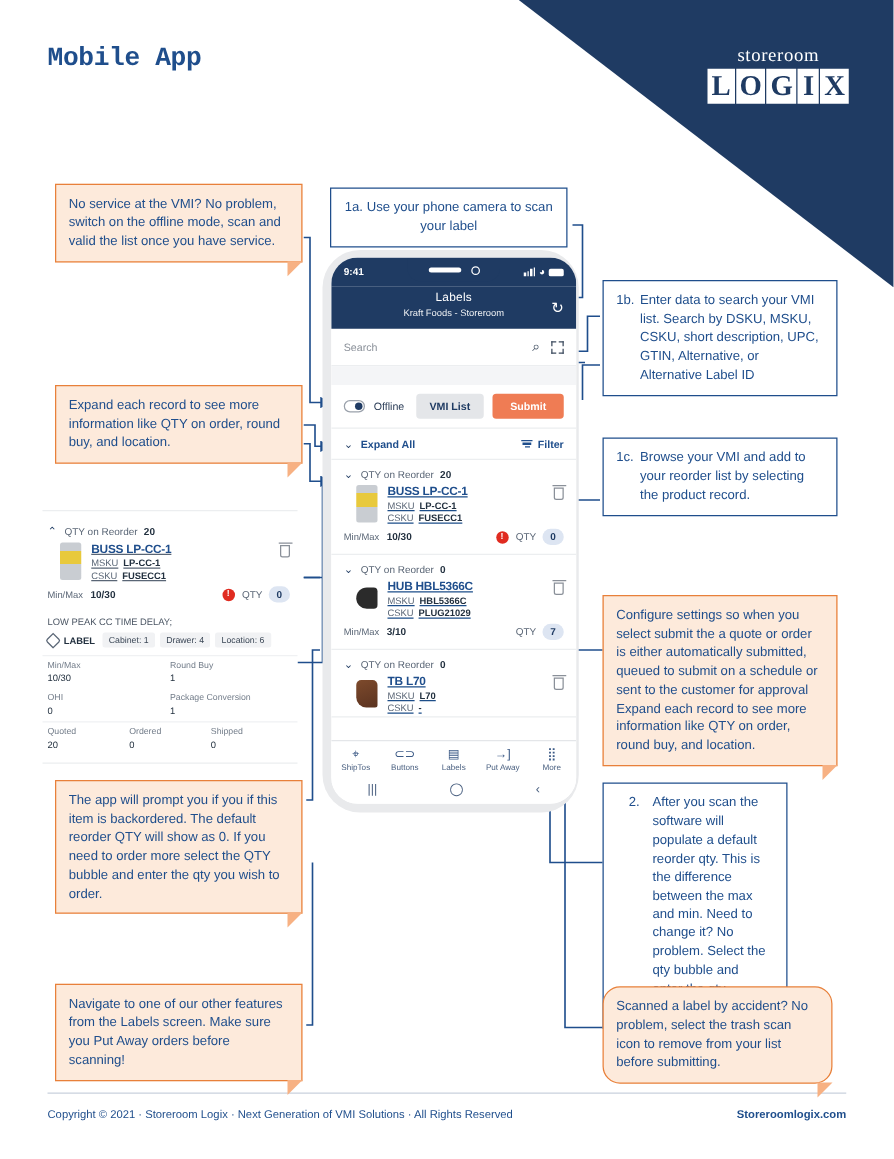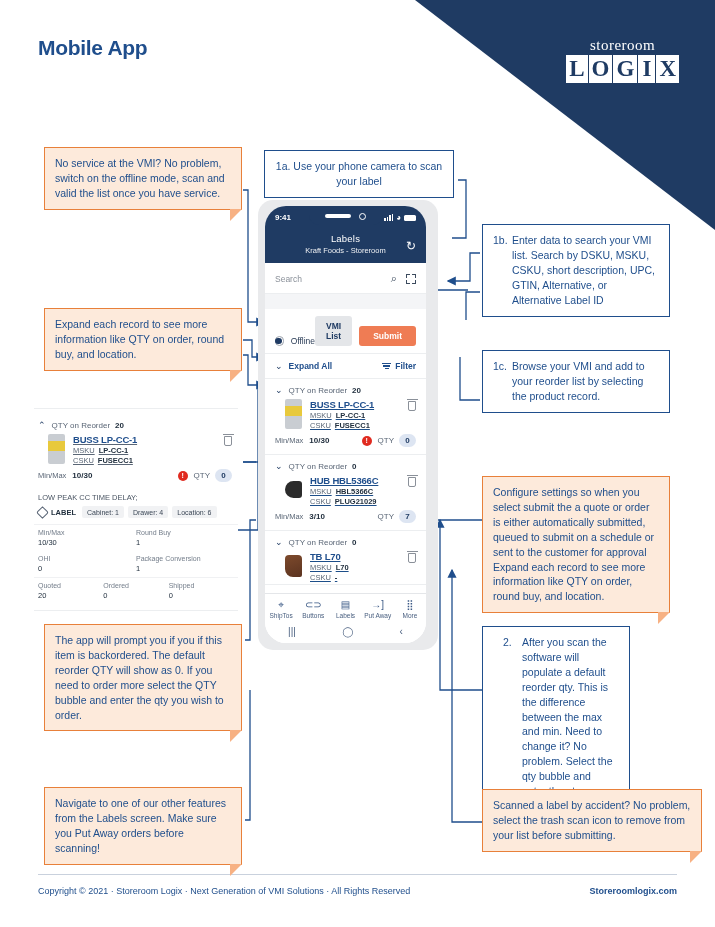--- a/index.html
+++ b/index.html
@@ -15,21 +15,21 @@
   #corner-triangle{
     position:absolute; top:0; right:0; width:300px; height:230px;
     background:#1f3b63;
     clip-path: polygon(100% 0, 100% 100%, 0 0);
     z-index:1;
   }
   
   #page-header{ position:absolute; left:38px; top:36px; z-index:3; }
   #kicker{
     font-size:21px; font-weight:bold; color:#1f4e8c; letter-spacing:-0.3px;
-    font-family:Liberation Sans, sans-serif;
+    font-family:Liberation Mono, monospace;
   }
   #main-title{
     font-family:"Liberation Serif", serif;
     font-size:46px; font-weight:bold; color:#1f4e8c;
     line-height:1.12; letter-spacing:-0.5px; margin-top:2px;
   }
   
   #logo{ position:absolute; right:36px; top:38px; z-index:4; text-align:center; }
   #logo-word{
     font-family:"Liberation Serif", serif;
@@ -62,23 +62,23 @@
     background:#ffffff; border:1px solid #1f4e8c;
   }
   .callout .num{
     display:inline-block; width:19px; vertical-align:top;
   }
   .callout .txt{ display:inline-block; width:calc(100% - 21px); vertical-align:top; }
   
   #connectors{ position:absolute; left:0; top:0; width:715px; height:927px; z-index:2; }
   
   #phone{
-    position:absolute; left:258px; top:200px; width:180px; height:450px;
-    background:#e9eaec; border-radius:15px; z-index:4;
-    padding:6px 12px 7px 7px;
+    position:absolute; left:258px; top:200px; width:205px; height:450px;
+    background:#e9eaec; border-radius:30px; z-index:4;
+    padding:6px 2px 7px 7px;
   }
   #phone-screen{
     width:100%; height:100%; background:#ffffff; border-radius:21px;
     overflow:hidden; position:relative;
   }
   #status-bar{
     background:#1f3b63; color:#ffffff; height:23px; position:relative;
     display:flex; align-items:center; padding:0 10px;
   }
   #status-time{ font-size:8px; font-weight:bold; }
@@ -114,21 +114,21 @@
   #scan-icon{
     width:10px;height:10px; position:relative;
   }
   #scan-icon b{ position:absolute; width:4px;height:4px; border:1.2px solid #3c4b5e; }
   #scan-icon b:nth-child(1){ left:0;top:0; border-right:0;border-bottom:0;}
   #scan-icon b:nth-child(2){ right:0;top:0; border-left:0;border-bottom:0;}
   #scan-icon b:nth-child(3){ left:0;bottom:0; border-right:0;border-top:0;}
   #scan-icon b:nth-child(4){ right:0;bottom:0; border-left:0;border-top:0;}
   #search-gap{ height:15px; background:#f4f5f7; }
   #controls-row{
-    display:flex; align-items:flex-end; padding:7px 10px; background:#fff;
+    display:flex; align-items:center; padding:7px 10px; background:#fff;
   }
   #toggle{
     width:17px;height:10px;border-radius:6px; border:1.2px solid #9aa1ab;
     position:relative; margin-right:7px; background:#fff;
   }
   #toggle i{
     position:absolute; right:1px; top:1px; width:6.4px;height:6.4px;
     border-radius:50%; background:#1f3b63;
   }
   #offline-label{ font-size:8.5px; color:#2b3d57; }
@@ -337,21 +337,21 @@
 </div>
 
 <div class="callout orange" style="left:482px; top:452px; width:188px;margin-top:24px;">
   <span class="txt" style="width:100%">Configure settings so when you select submit the a quote or order is either automatically submitted, queued to submit on a schedule or sent to the customer for approval Expand each record to see more information like QTY on order, round buy, and location.</span>
 </div>
 
 <div class="callout white" style="left:482px; top:626px; width:148px;padding-left:20px;">
   <span class="num">2.</span><span class="txt">After you scan the software will populate a default reorder qty. This is the difference between the max and min. Need to change it? No problem. Select the qty bubble and enter the qty needed.</span>
 </div>
 
-<div class="callout orange" style="left:482px; top:789px; width:220px;">
+<div class="callout orange" style="left:482px; top:789px; width:184px;border-radius:14px;">
   <span class="txt" style="width:100%">Scanned a label by accident? No problem, select the trash scan icon to remove from your list before submitting.</span>
 </div>
 
 <div id="phone">
   <div id="phone-screen">
 
     <div id="status-bar">
       <div id="status-time">9:41</div>
       <div id="notch">
         <div id="notch-speaker"></div>

